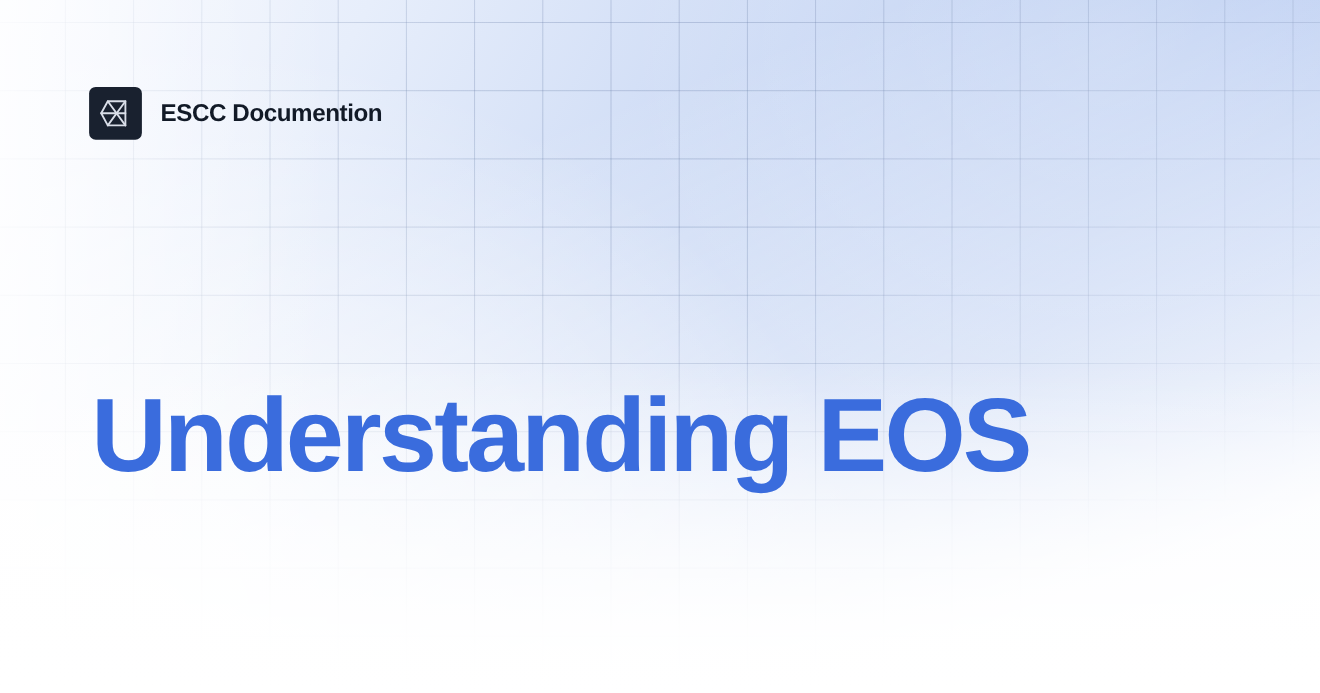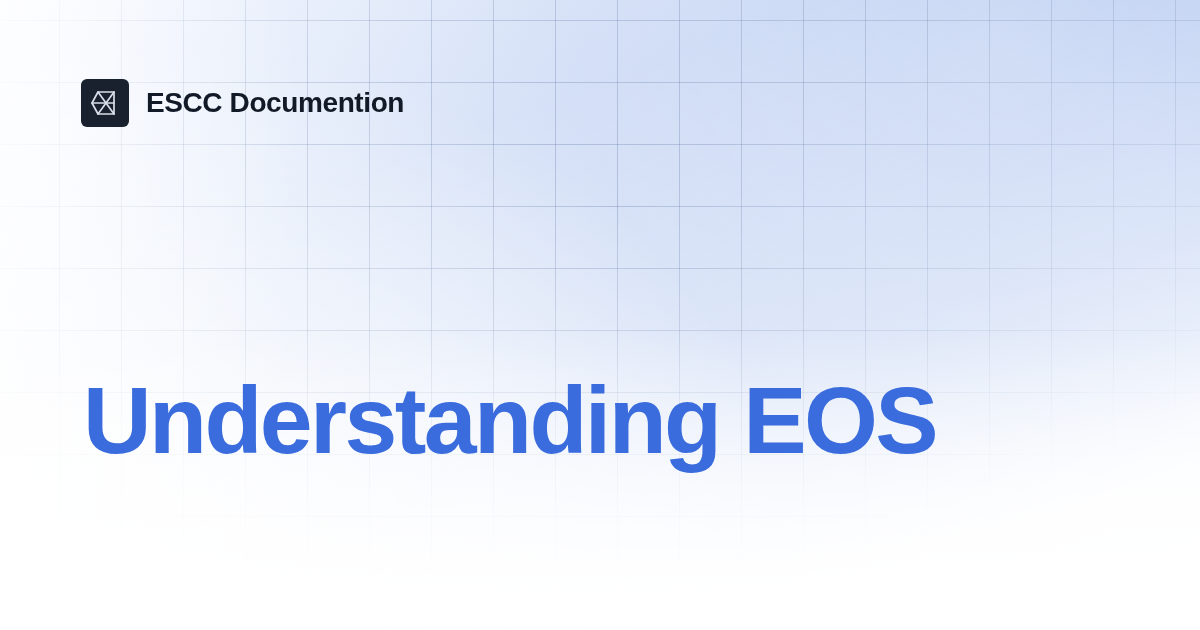--- a/index.html
+++ b/index.html
@@ -128,33 +128,33 @@
     height: 48px;
     border-radius: 6px;
     background: #19212f;
     display: flex;
     align-items: center;
     justify-content: center;
     flex: 0 0 auto;
   }
   .brand-logo svg { display: block; }
   .brand-name {
-    font-size: 28px;
+    font-size: 22px;
     font-weight: bold;
     color: #121a27;
     letter-spacing: -0.4px;
     white-space: nowrap;
     line-height: 1;
   }
 
   
   .hero {
     position: absolute;
     left: 83px;
-    top: 372px;
+    top: 348px;
     width: 1000px;
   }
   .hero-line {
     display: block;
     font-size: 95px;
     font-weight: bold;
     line-height: 97px;
     color: #3a6cdd;
     letter-spacing: -2.6px;
     white-space: nowrap;

